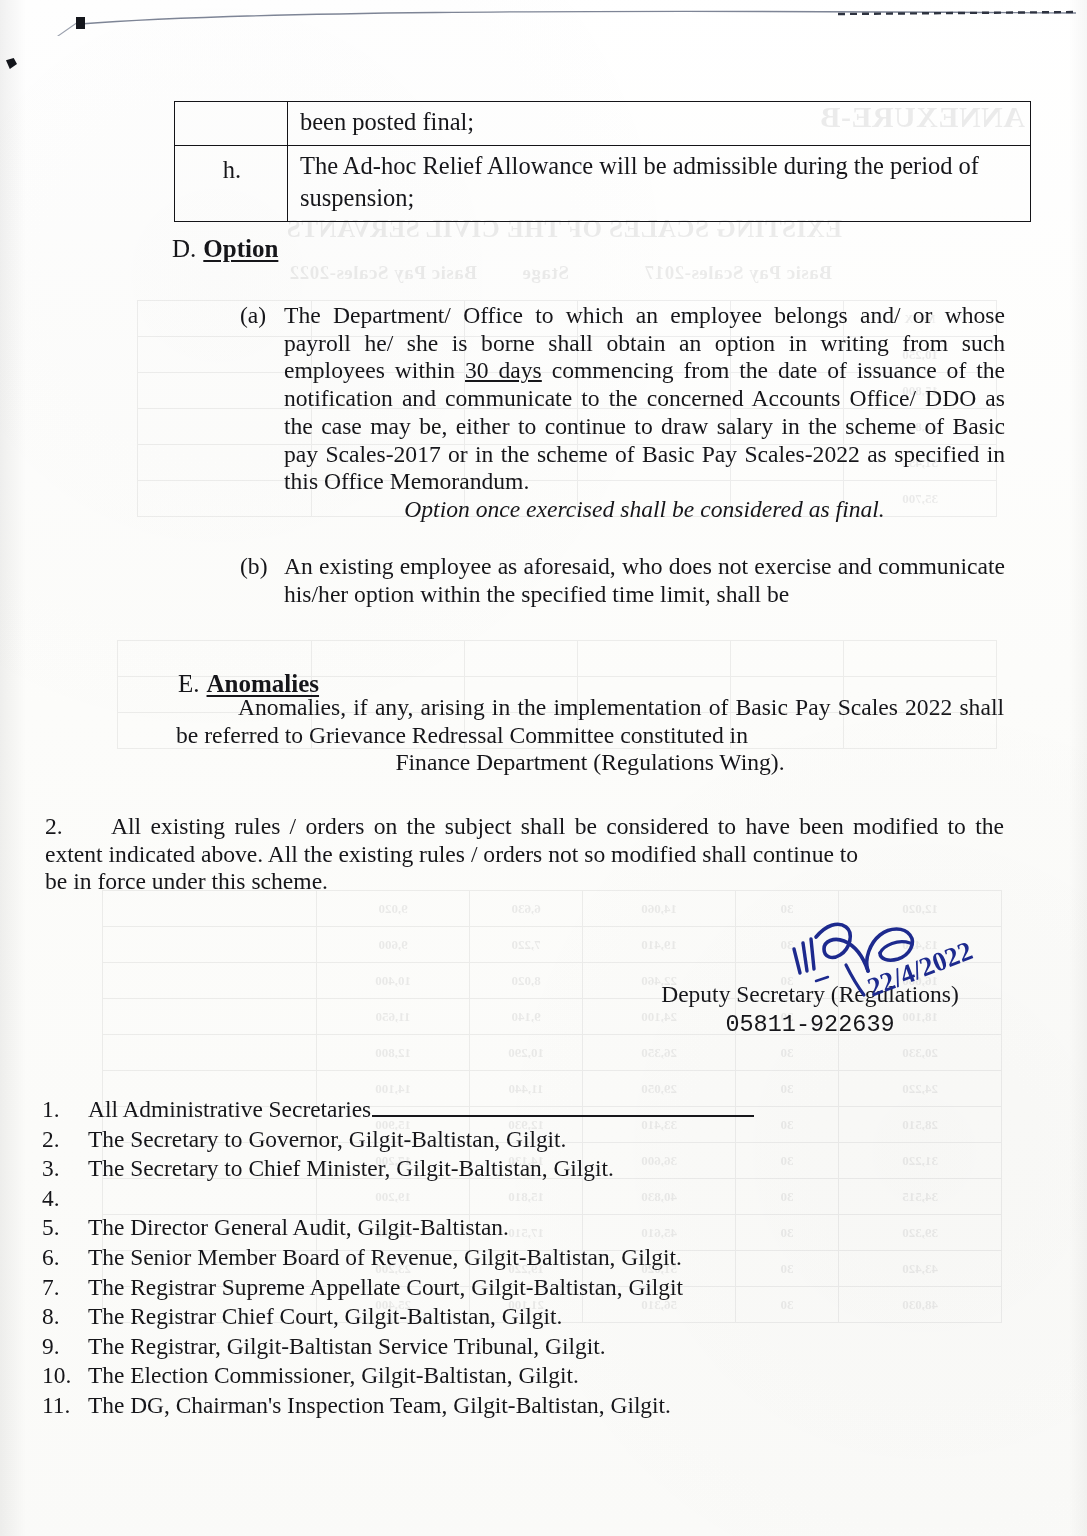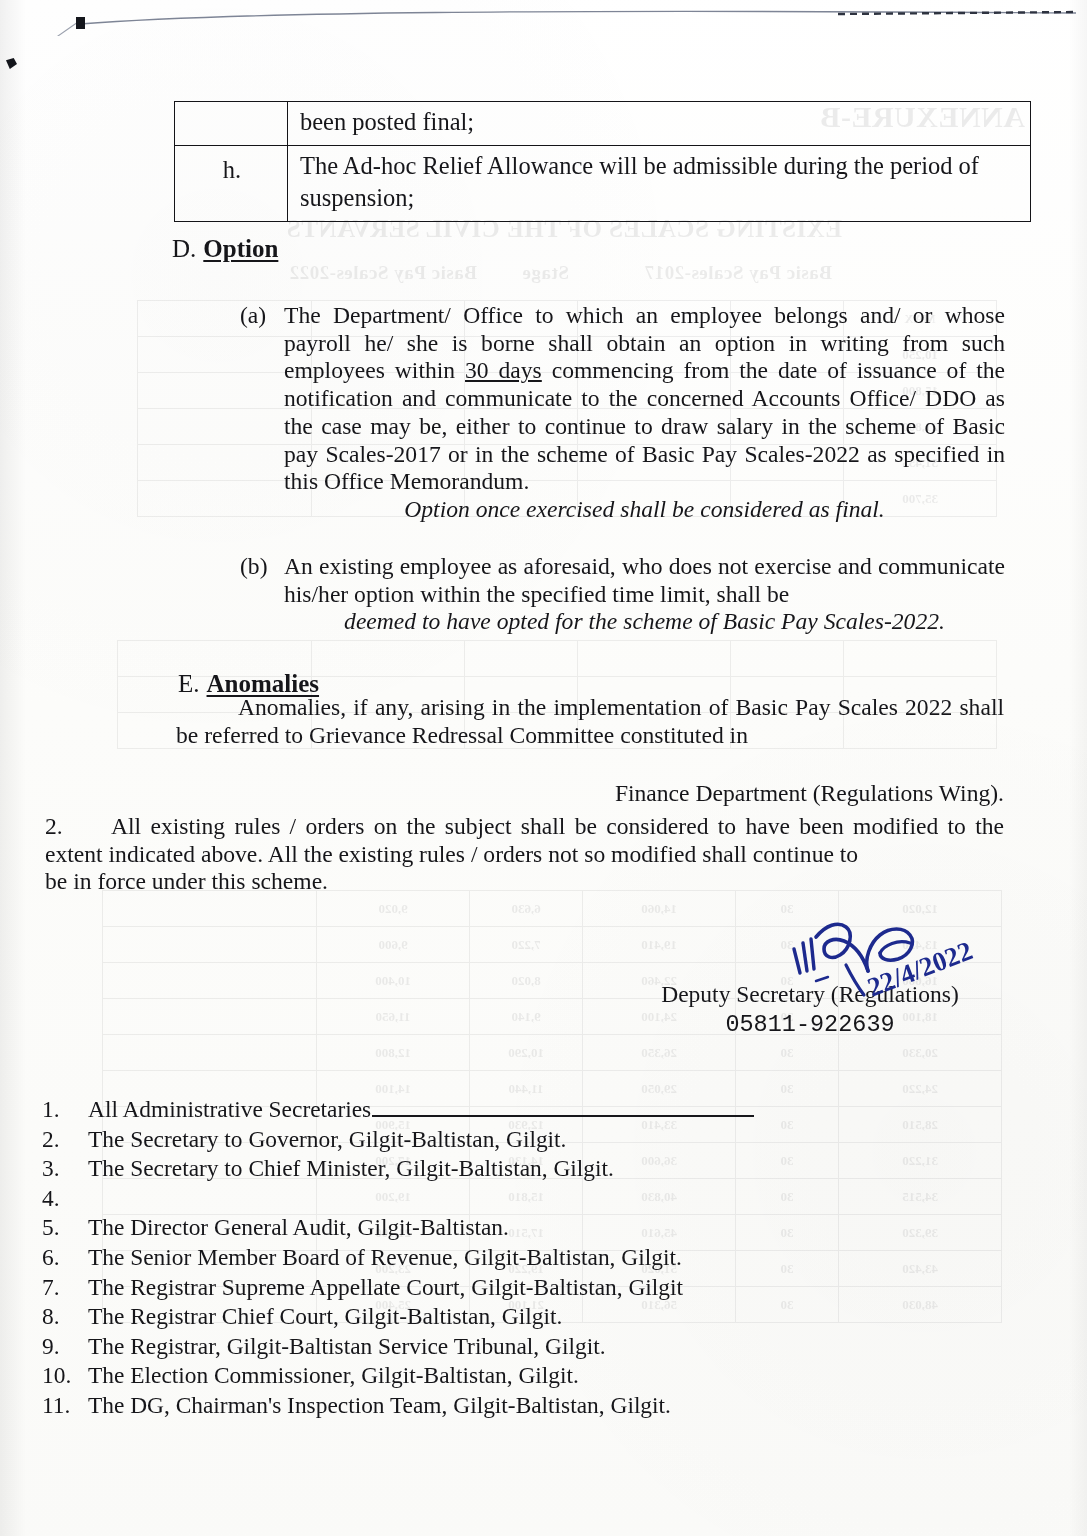--- a/index.html
+++ b/index.html
@@ -443,29 +443,29 @@
     <span class="letter">D.</span><span class="title">Option</span>
   </div>
 
   <div class="lettered" style="left:240px; top:302px; width:765px;">
     <span class="marker">(a)</span>
     <span class="content"><span>The Department/ Office to which an employee belongs and/ or whose payroll he/ she is borne shall obtain an option in writing from such employees within </span><u class="thin">30 days</u><span> commencing from the date of issuance of the notification and communicate to the concerned Accounts Office/ DDO as the case may be, either to continue to draw salary in the scheme of Basic pay Scales-2017 or in the scheme of Basic Pay Scales-2022 as specified in this Office Memorandum.</span><span class="lastline">Option once exercised shall be considered as final.</span></span>
   </div>
 
   <div class="lettered" style="left:240px; top:553px; width:765px;">
     <span class="marker">(b)</span>
-    <span class="content"><span>An existing employee as aforesaid, who does not exercise and communicate his/her option within the specified time limit, shall be</span><span class="lastline">deemed to have opted for the scheme of Basic Pay Scales-2022.</span></span>
+    <span class="content"><span>An existing employee as aforesaid, who does not exercise and communicate his/her option within the specified time limit, shall be</span></span>
   </div>
 
   <div class="section-head" style="left:178px; top:670px;">
     <span class="letter">E.</span><span class="title">Anomalies</span>
   </div>
 
   <div class="block" style="left:176px; top:694px; width:828px; text-indent:62px;">
-    <span>Anomalies, if any, arising in the implementation of Basic Pay Scales 2022 shall be referred to Grievance Redressal Committee constituted in</span><span style="display:block; text-align:right; text-indent:0;margin-top:31px;">Finance Department (Regulations Wing).</span>
+    <span>Anomalies, if any, arising in the implementation of Basic Pay Scales 2022 shall be referred to Grievance Redressal Committee constituted in</span><span style="display:block; text-align:center; text-indent:0;">Finance Department (Regulations Wing).</span>
   </div>
 
   <div class="para-num" style="left:45px; top:813px;">2.</div>
   <div class="block" style="left:45px; top:813px; width:959px; text-indent:66px;">
     <span>All existing rules / orders on the subject shall be considered to have been modified to the extent indicated above. All the existing rules / orders not so modified shall continue to</span><span style="display:block; text-align:left; text-indent:0;">be in force under this scheme.</span>
   </div>
 
   <div class="sig-wrap" style="left:630px; top:980px; width:360px;">
     <svg class="sig-ink" style="left:150px; top:-65px; width:200px; height:95px;" viewBox="0 0 200 95">
       <g fill="none" stroke="#1d2a8e" stroke-linecap="round" stroke-linejoin="round">

